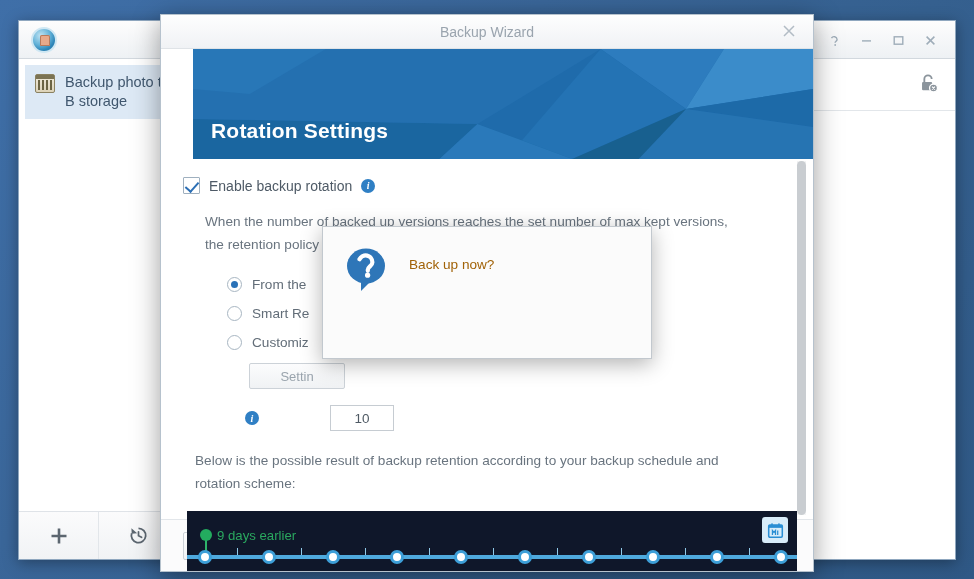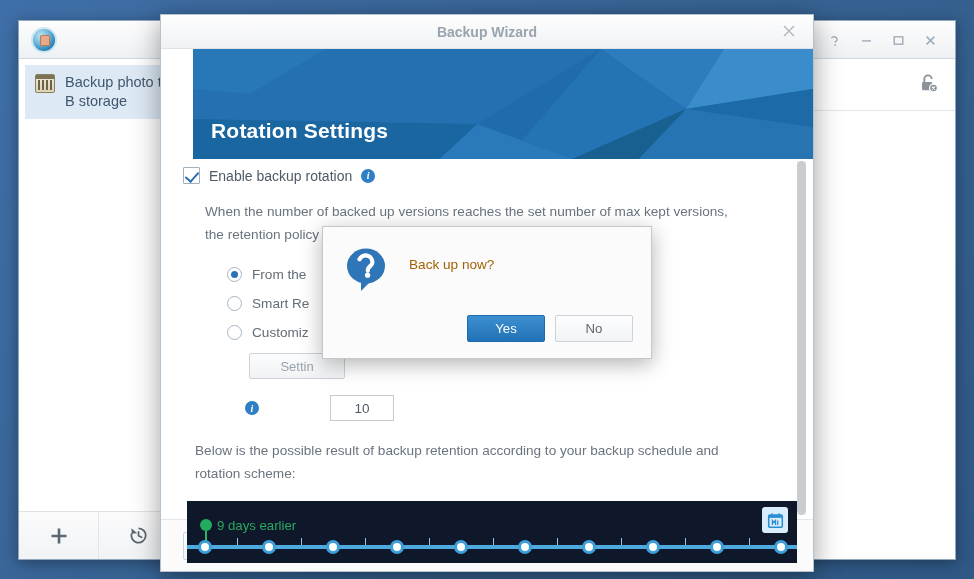--- a/index.html
+++ b/index.html
@@ -125,41 +125,41 @@
     display: flex; flex-direction: column;
     overflow: hidden;
   }
   #wiz-titlebar {
     height: 34px; flex: 0 0 34px;
     background: linear-gradient(#fefefe, #f0f2f5);
     border-bottom: 1px solid #dfe3e7;
     display: flex; align-items: center; justify-content: center;
     position: relative;
   }
-  #wiz-title { font-size: 14px; color: #9aa4ae; font-weight: bold; }
+  #wiz-title { font-size: 14px; color: #9aa4ae; font-weight: normal; }
   #wiz-close {
     position: absolute; right: 14px; top: 8px;
     width: 18px; height: 18px;
     color: #b2bcc5;
   }
   #wiz-banner {
     height: 110px; flex: 0 0 110px;
     position: relative; overflow: hidden;
     background: #1f6bab;
     margin-left: 32px;
   }
   #wiz-banner svg { position: absolute; inset: 0; width: 100%; height: 100%; }
   #wiz-heading {
     position: absolute; left: 18px; bottom: 16px;
     color: #ffffff; font-size: 21px; font-weight: bold;
     letter-spacing: 0.2px;
   }
   #wiz-content {
     flex: 1 1 auto; position: relative;
-    padding: 8px 34px 8px 22px;
+    padding: 18px 34px 8px 22px;
     min-height: 0;
     color: #5a6570; font-size: 13.7px;
   }
   #wiz-scrollbar {
     position: absolute; right: 7px; top: 2px; bottom: 4px;
     width: 9px; background: #f2f3f4;
   }
   #wiz-scroll-thumb {
     position: absolute; left: 0; top: 0;
     width: 9px; height: 100%;
@@ -510,17 +510,13 @@
     <div id="q-icon">
       <svg width="52" height="48" viewBox="0 0 52 48">
         <ellipse cx="25" cy="21" rx="19" ry="17.5" fill="#2e76b8"></ellipse>
         <path d="M20 35 L20 46 L31 35 Z" fill="#2e76b8"></path>
         <path d="M18.5 14.2 a6.8 6.8 0 0 1 12.9 3 c0 3.8-4.6 4.4-4.6 7.6 v1" fill="none" stroke="#ffffff" stroke-width="4.2" stroke-linecap="round"></path>
         <circle cx="26.6" cy="30.2" r="2.6" fill="#ffffff"></circle>
       </svg>
     </div>
     <div id="confirm-msg">Back up now?</div>
   </div>
-  <div id="confirm-btns">
-    <div class="btn btn-primary">Yes</div>
-    <div class="btn btn-plain">No</div>
-  </div>
 </div>
 
 </body></html>

